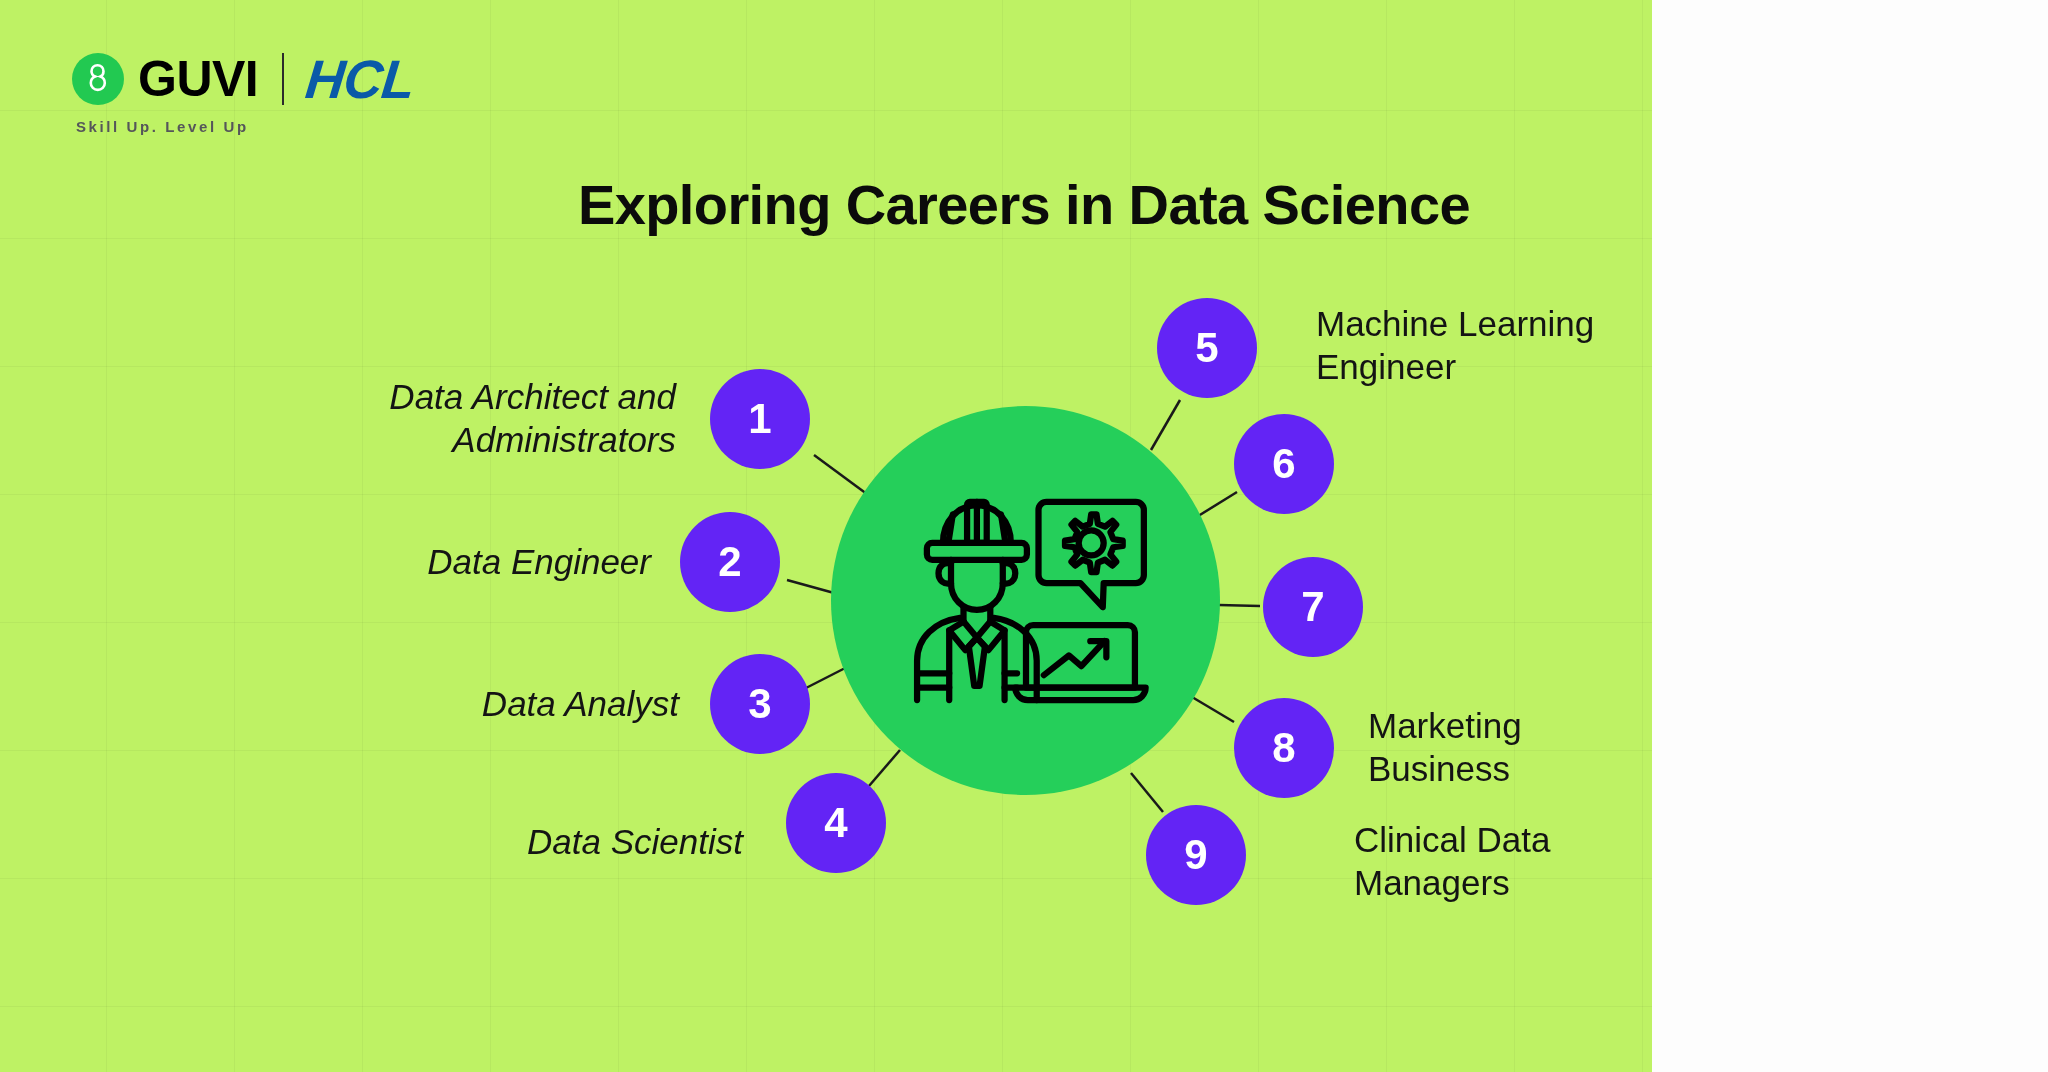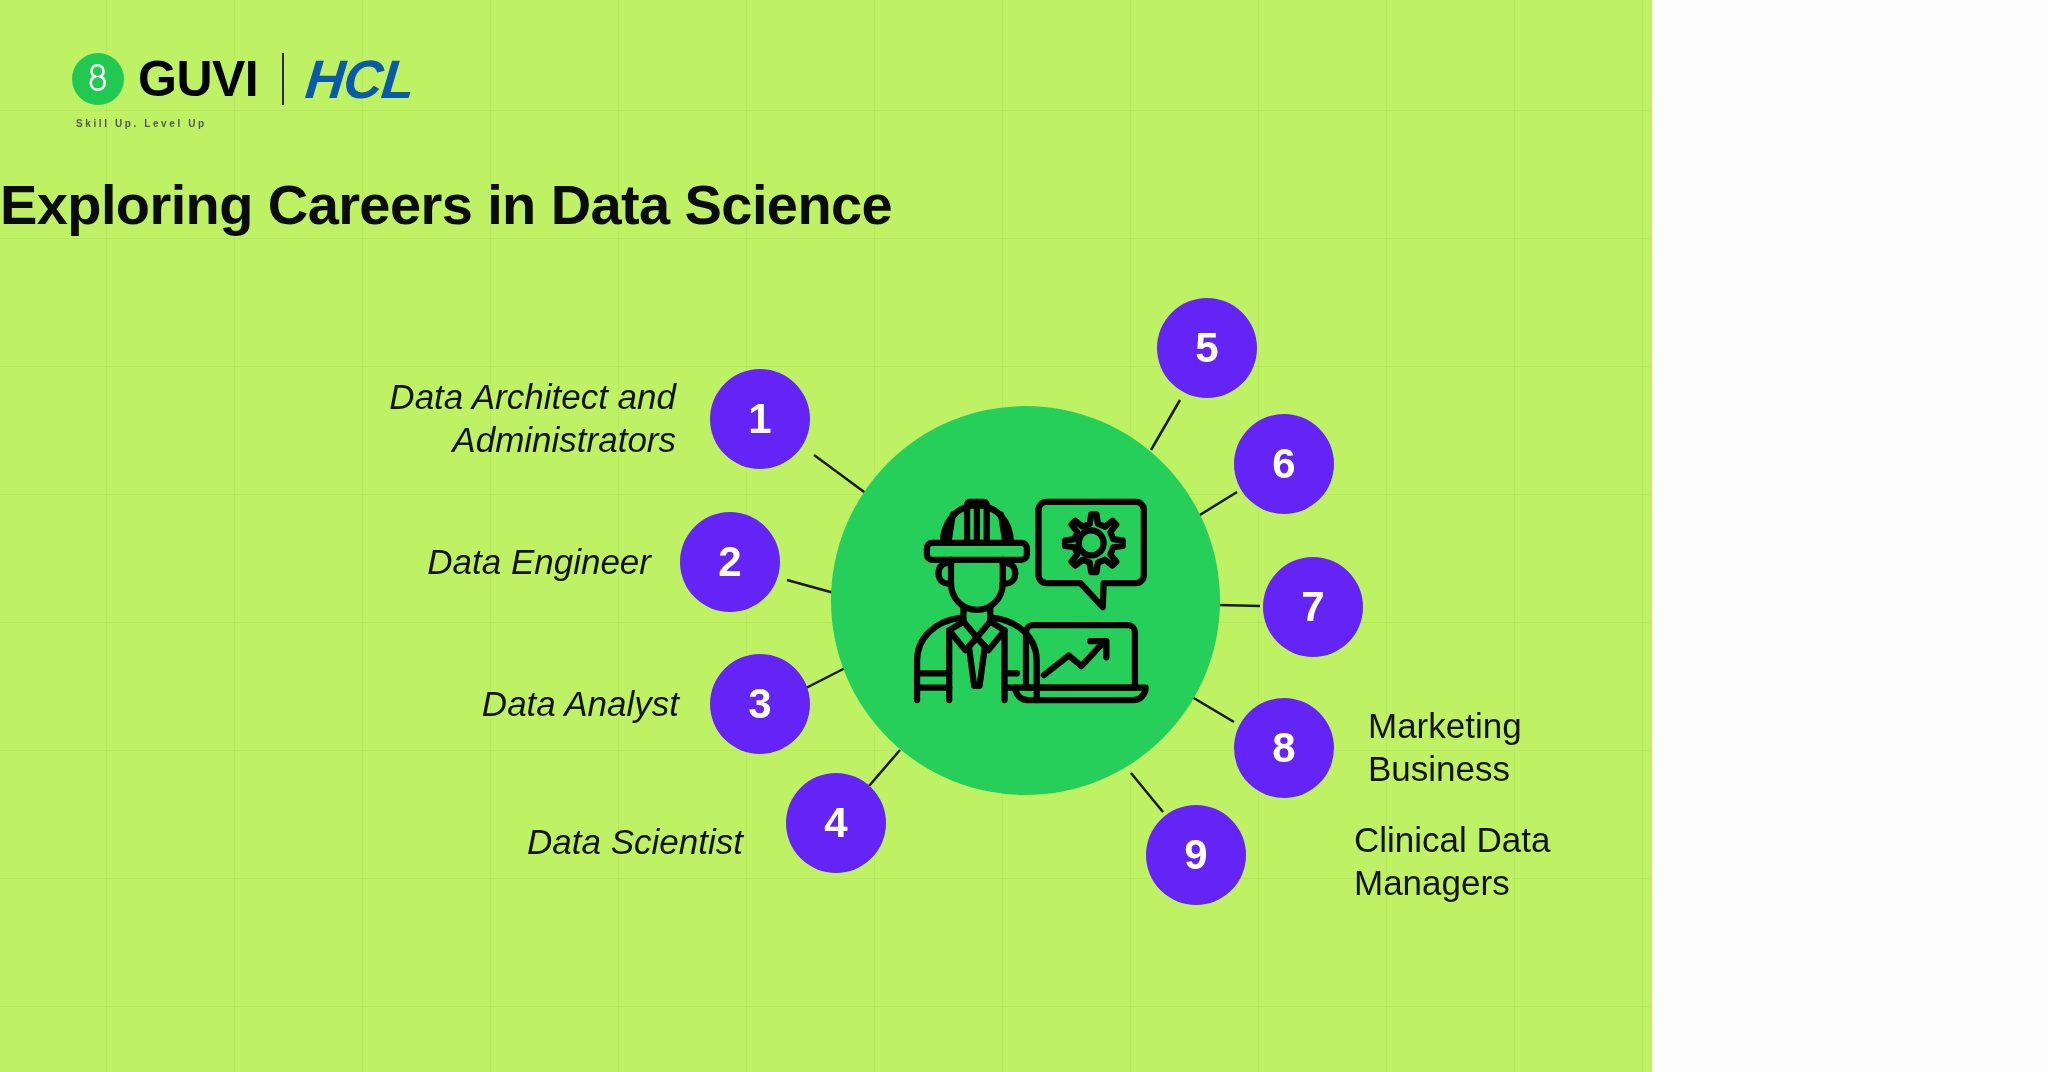--- a/index.html
+++ b/index.html
@@ -80,34 +80,34 @@
     font-style: italic;
     letter-spacing: -1px;
     color: #0a5aa8;
     line-height: 1;
     transform: skewX(-6deg);
     font-family: "Liberation Sans", sans-serif;
   }
   .tagline {
     margin-top: 12px;
     margin-left: 4px;
-    font-size: 10px;
+    font-size: 15px;
     font-weight: 600;
     letter-spacing: 2.6px;
     color: #55565a;
     font-family: "Liberation Sans", sans-serif;
   }
 
   
   #page-title {
     position: absolute;
     top: 172px;
     left: 0;
     width: 2048px;
-    text-align: left;
+    text-align: center;
     font-size: 56px;
     font-weight: 700;
     color: #0b0b0b;
     letter-spacing: -0.6px;
     font-family: "Liberation Sans", sans-serif;
   }
 
   
   #diagram {
     position: absolute;
@@ -250,20 +250,21 @@
   <div class="node" style="left: 710px; top: 369px; background: rgb(99, 36, 245);">1</div>
       <div class="node-label label-left" style="left: 676px; top: 419px;">Data Architect and
 Administrators</div>
       <div class="node" style="left: 680px; top: 512px; background: rgb(99, 36, 245);">2</div>
       <div class="node-label label-left" style="left: 651px; top: 562px;">Data Engineer</div>
       <div class="node" style="left: 710px; top: 654px; background: rgb(99, 36, 245);">3</div>
       <div class="node-label label-left" style="left: 679px; top: 704px;">Data Analyst</div>
       <div class="node" style="left: 786px; top: 773px; background: rgb(99, 36, 245);">4</div>
       <div class="node-label label-left" style="left: 743px; top: 842px;">Data Scientist</div>
       <div class="node" style="left: 1157px; top: 298px; background: rgb(99, 36, 245);">5</div>
+      <div class="node-label label-right" style="left: 1316px; top: 346px;">Machine Learning Engineer</div>
       <div class="node" style="left: 1234px; top: 414px; background: rgb(99, 36, 245);">6</div>
       <div class="node" style="left: 1263px; top: 557px; background: rgb(99, 36, 245);">7</div>
       <div class="node" style="left: 1234px; top: 698px; background: rgb(99, 36, 245);">8</div>
       <div class="node-label label-right" style="left: 1368px; top: 748px;">Marketing Business</div>
       <div class="node" style="left: 1146px; top: 805px; background: rgb(99, 36, 245);">9</div>
       <div class="node-label label-right" style="left: 1354px; top: 862px;">Clinical Data Managers</div>
     </div>
 </div>
 
 </body></html>

